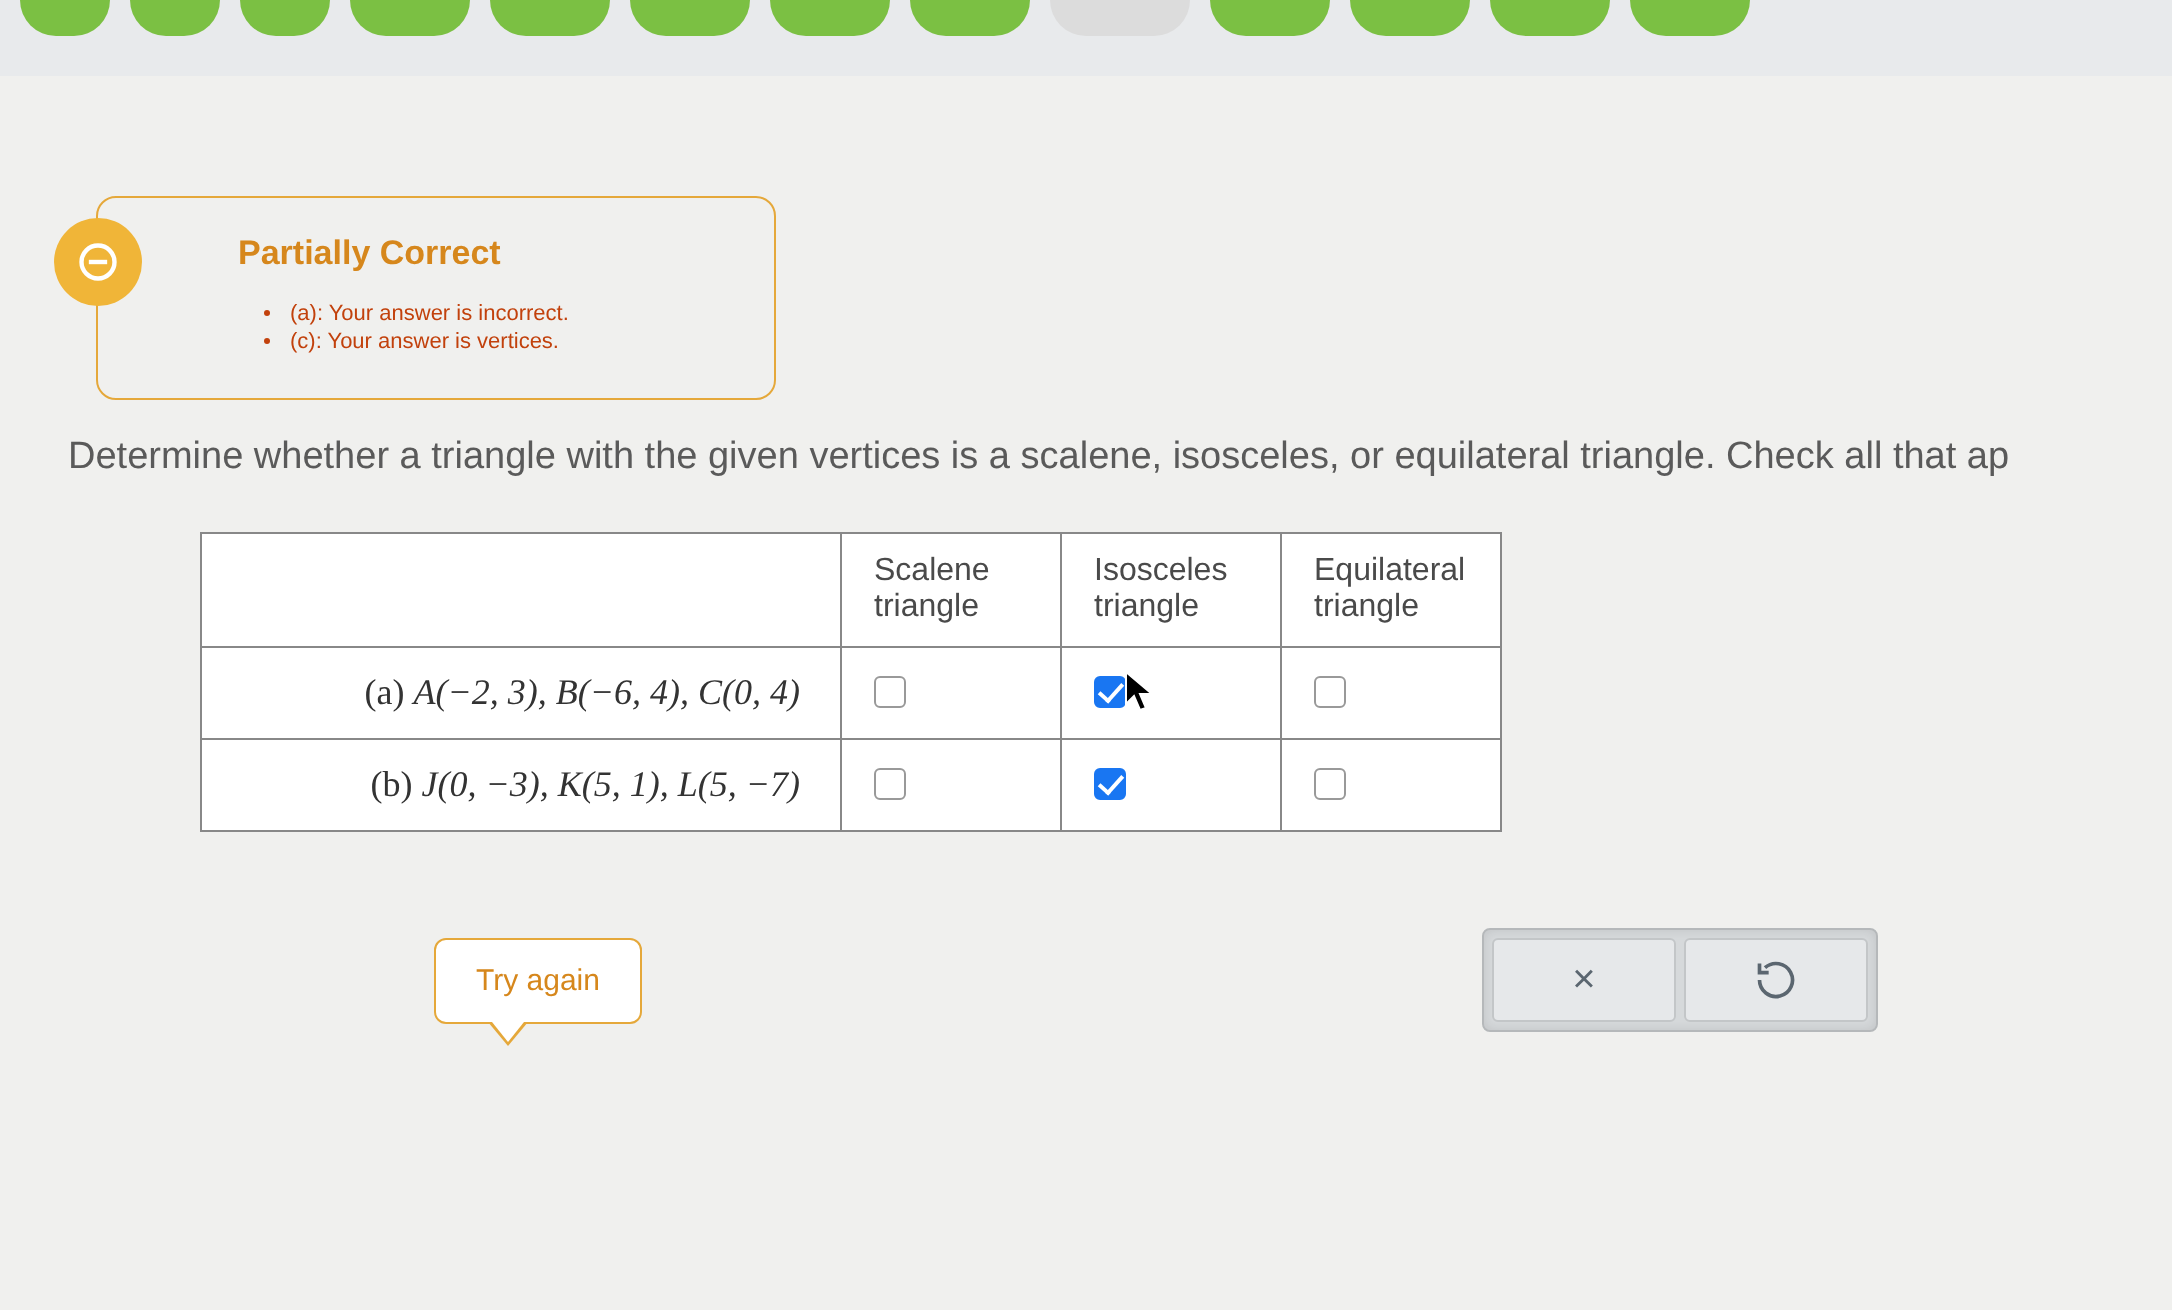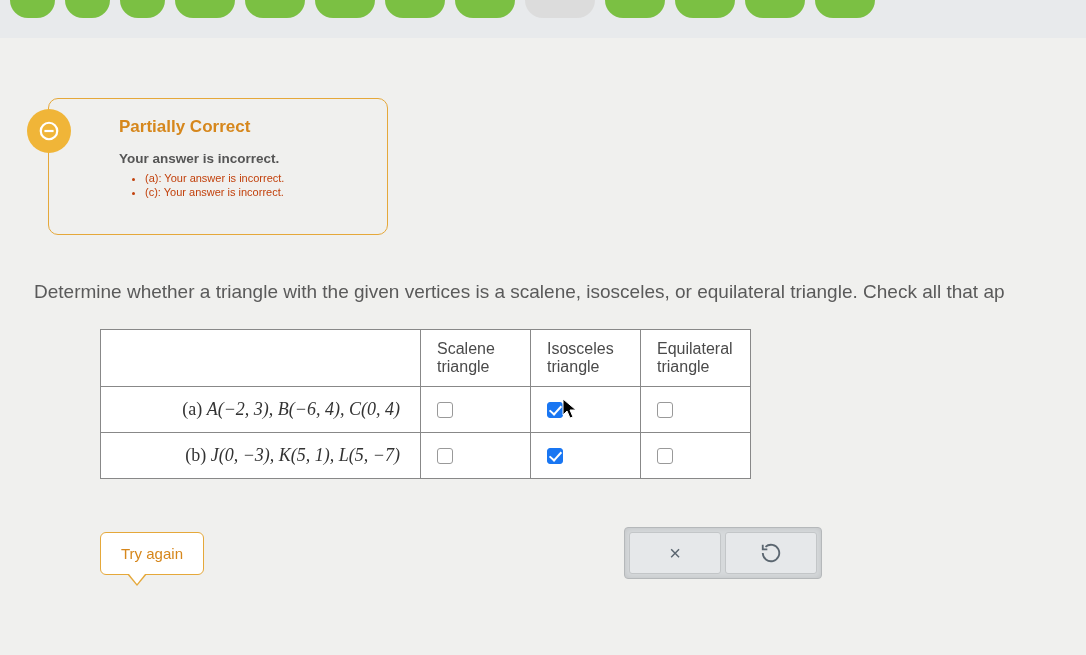--- a/index.html
+++ b/index.html
@@ -31,25 +31,24 @@
     .nav-pill.small { flex: 0 0 45px; }
     .content {
       padding: 60px 30px 20px 30px;
       background: #f0f0ee;
       margin: 10px 0 0 0;
       min-height: 620px;
     }
     .feedback-box {
       border: 1.5px solid #e5a83a;
       border-radius: 10px;
-      padding: 18px 24px 34px 70px;
+      padding: 18px 24px 20px 70px;
       position: relative;
       display: inline-block;
       min-width: 340px;
-      margin-bottom: 28px;
       margin-left: 18px;
       background: transparent;
     }
     .feedback-icon {
       position: absolute;
       left: -22px;
       top: 10px;
       width: 44px;
       height: 44px;
       background: #f0b538;
@@ -137,20 +136,21 @@
       margin-left: -2px;
       margin-top: -4px;
       pointer-events: none;
     }
     .bottom-row {
       display: flex;
       align-items: center;
       margin-top: 48px;
       gap: 420px;
       padding-left: 70px;
+      justify-content: center;
     }
     .try-again-btn {
       border: 1.5px solid #e5a83a;
       border-radius: 6px;
       background: #fff;
       color: #d6871c;
       font-size: 15px;
       padding: 12px 20px;
       cursor: pointer;
       position: relative;
@@ -221,24 +221,23 @@
 <div class="content">
 
   <div class="feedback-box">
     <div class="feedback-icon">
       <svg viewBox="0 0 24 24" fill="none" stroke="#fff" stroke-width="2.4">
         <circle cx="12" cy="12" r="9"></circle>
         <line x1="7" y1="12" x2="17" y2="12"></line>
       </svg>
     </div>
     <div class="feedback-title">Partially Correct</div>
-    <div class="feedback-summary">Your answer is incorrect.</div>
     <ul class="feedback-list">
       <li>(a): Your answer is incorrect.</li>
-      <li>(c): Your answer is incorrect.</li>
+      <li>(c): Your answer is vertices.</li>
     </ul>
   </div>
 
   <div class="question-text">Determine whether a triangle with the given vertices is a scalene, isosceles, or equilateral triangle. Check all that ap</div>
 
   <table class="answer-table">
     <thead>
       <tr>
         <th class="blank"></th>
         <th>

